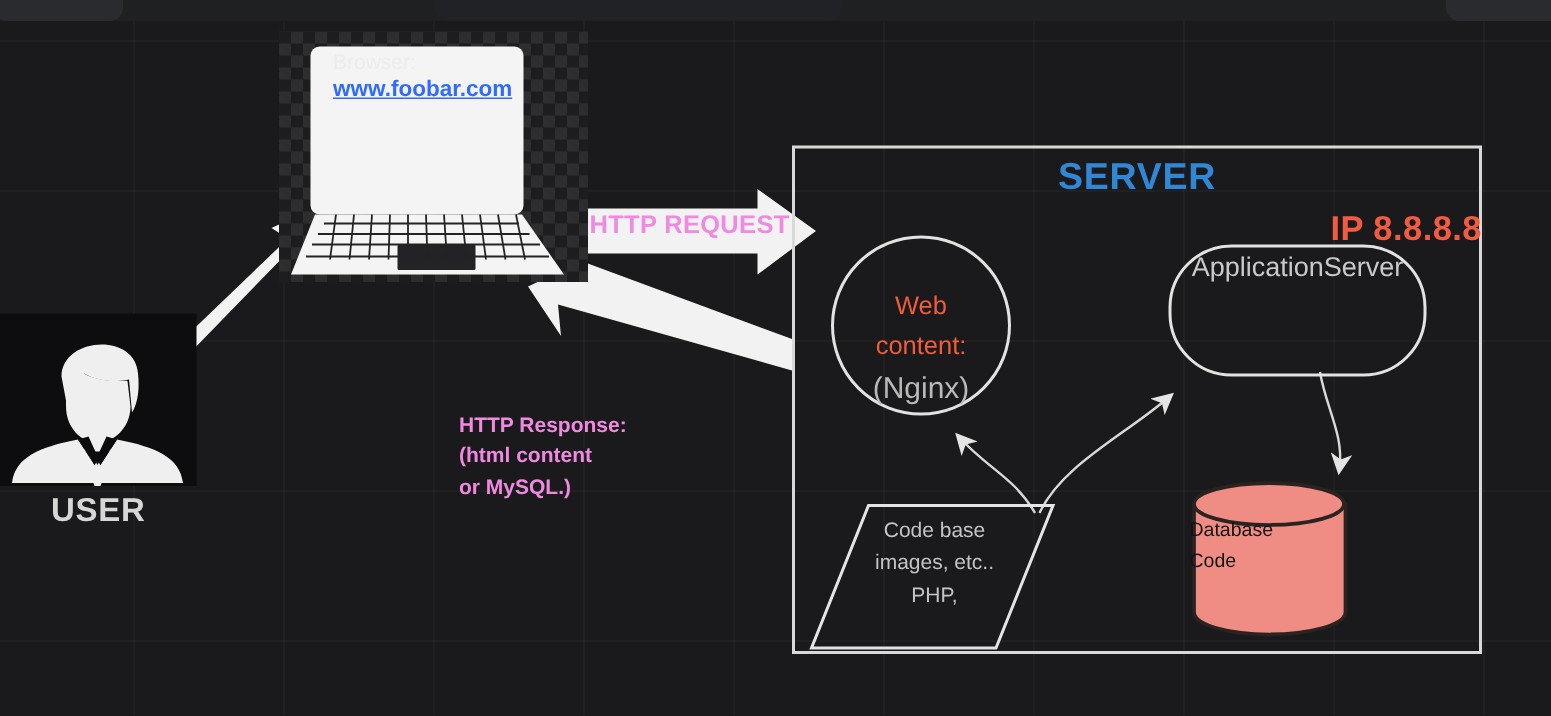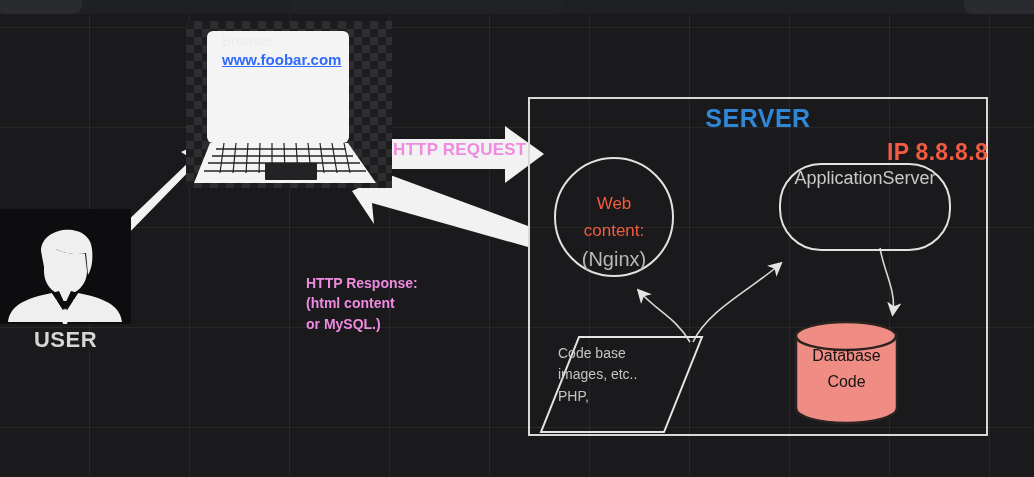--- a/index.html
+++ b/index.html
@@ -102,28 +102,28 @@
   .app-box{
     position:absolute;left:779px;top:163px;width:172px;height:88px;
     border:2px solid #e2e2e2;border-radius:42px;
     display:flex;flex-direction:row;align-items:flex-start;justify-content:center;
     line-height:1.5;box-sizing:border-box;
   }
   .app-box span{color:#c9c9c9;font-size:18px;}
 
   .codebase{position:absolute;left:539px;top:335px;width:165px;height:100px;}
   .codebase-text{
-    position:absolute;left:558px;top:343px;width:130px;
+    position:absolute;left:558px;top:343px;width:130px;text-align:center;
     color:#c4c4c4;font-size:14px;line-height:1.52;
   }
 
   .db{position:absolute;left:793px;top:318px;width:107px;height:108px;}
   .db-text{
-    position:absolute;left:793px;top:343px;width:107px;text-align:center;
-    color:#141414;font-size:16px;line-height:1.6;
+    position:absolute;left:793px;top:343px;width:107px;
+    color:#141414;font-size:13px;line-height:1.6;
   }
 </style>
 </head>
 <body>
 
 <div id="stage">
 
   <div class="chrome-bar">
     <div class="chrome-pill left"></div>
     <div class="chrome-pill center">

